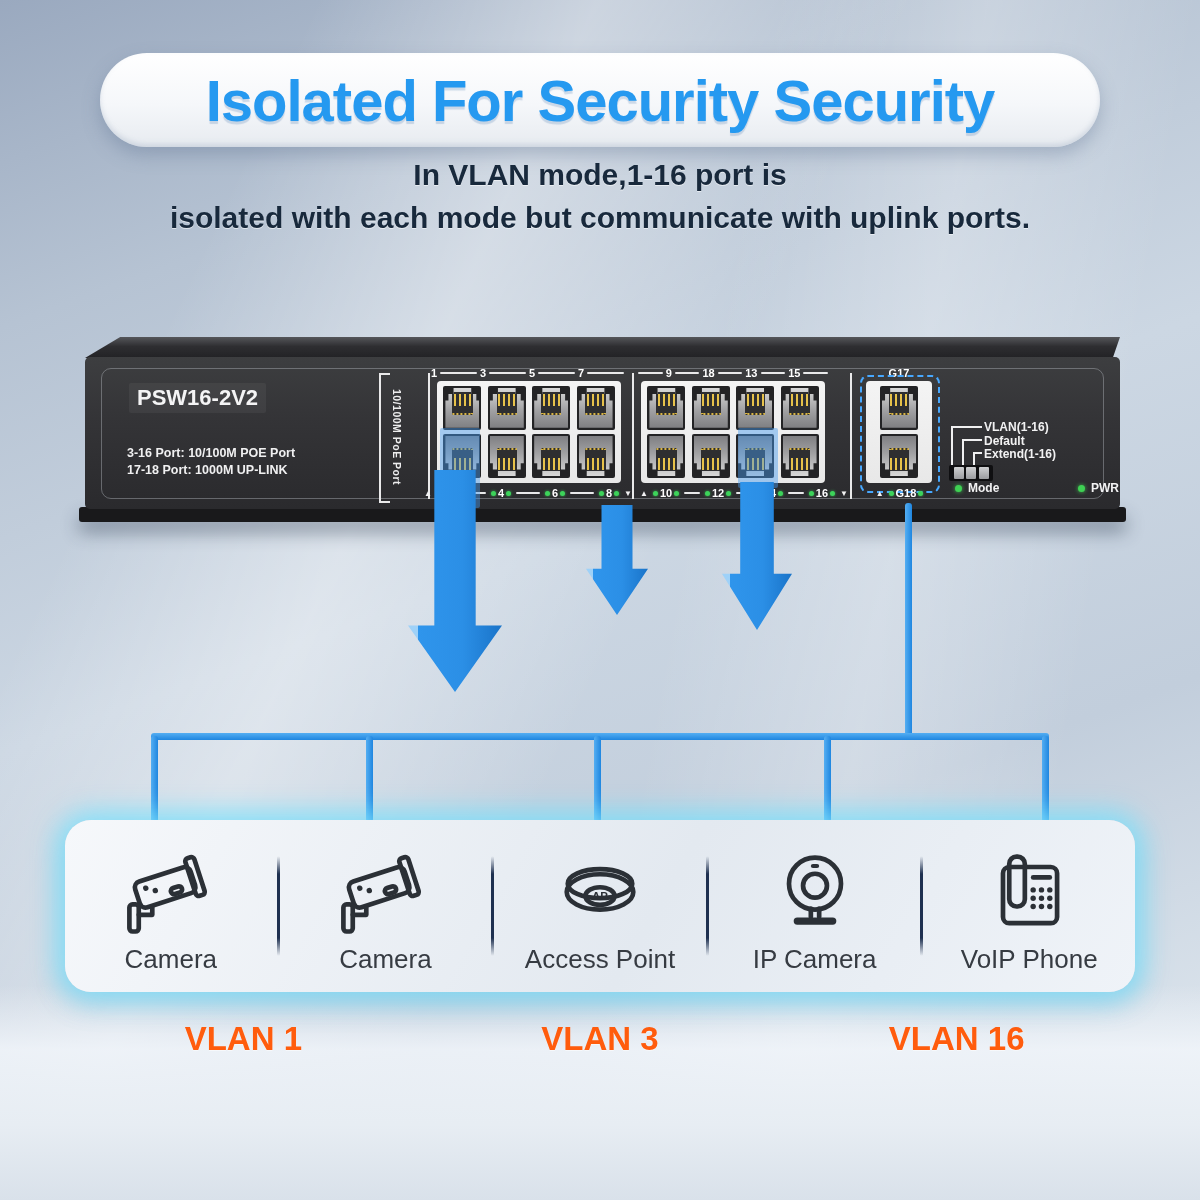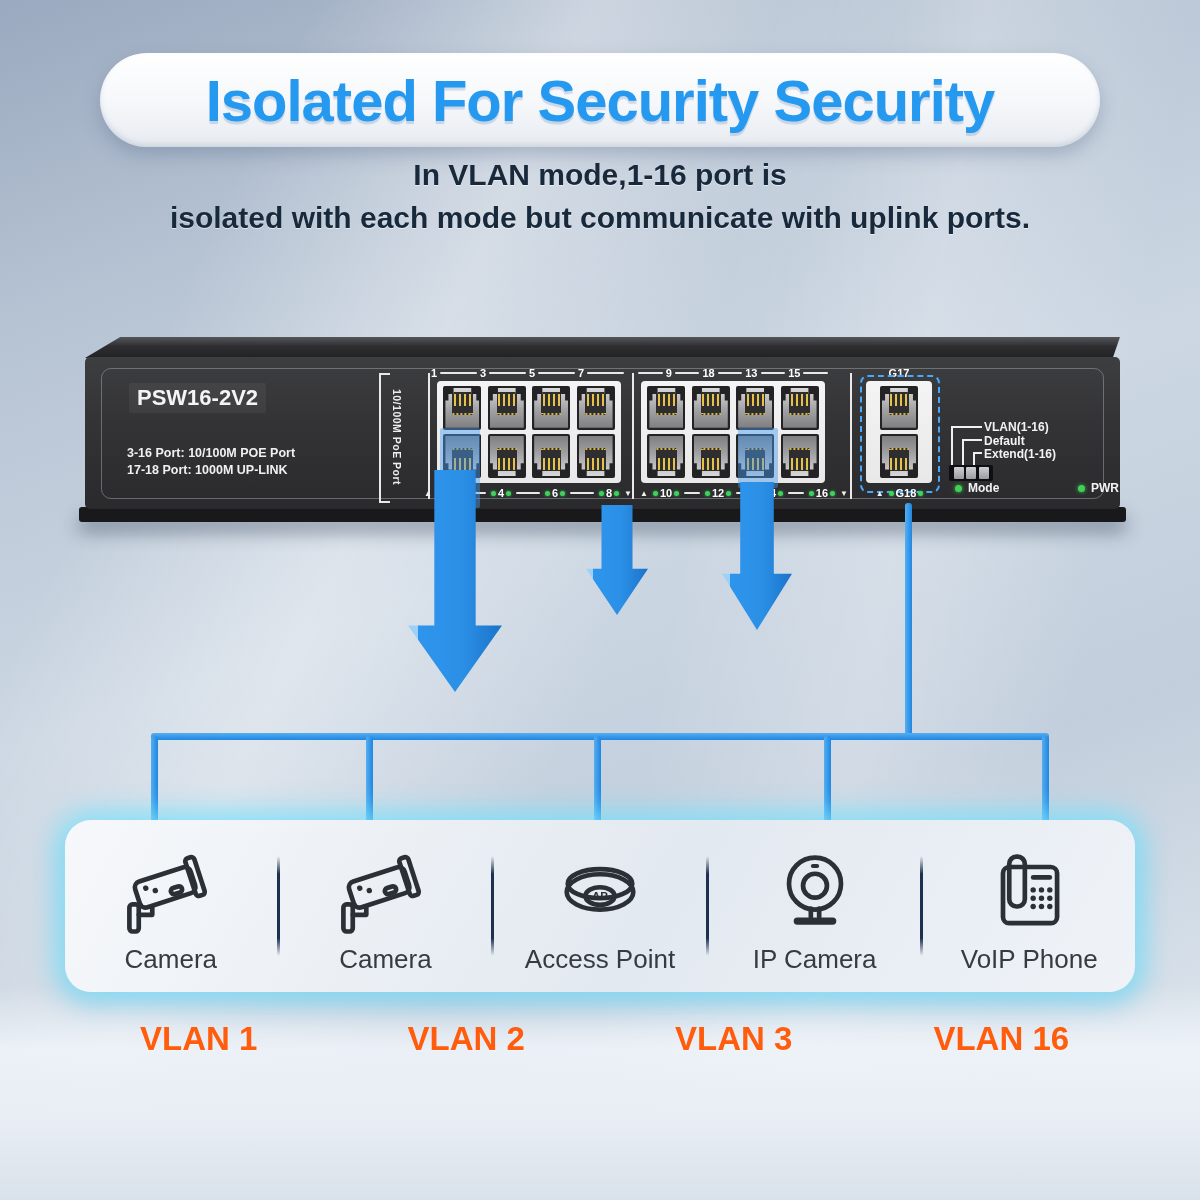--- a/index.html
+++ b/index.html
@@ -455,17 +455,16 @@
             <circle cx="62" cy="60" r="2.6"></circle>
             <circle cx="70" cy="60" r="2.6"></circle>
         </g>
       </svg>
       <div class="lbl">VoIP Phone</div>
     </div>
   </div>
 
   <div class="vlanrow">
     <div class="v">VLAN 1</div>
-    <div class="v">VLAN 2</div>
     <div class="v">VLAN 3</div>
     <div class="v">VLAN 16</div>
   </div>
 </div>
 
 </body></html>

